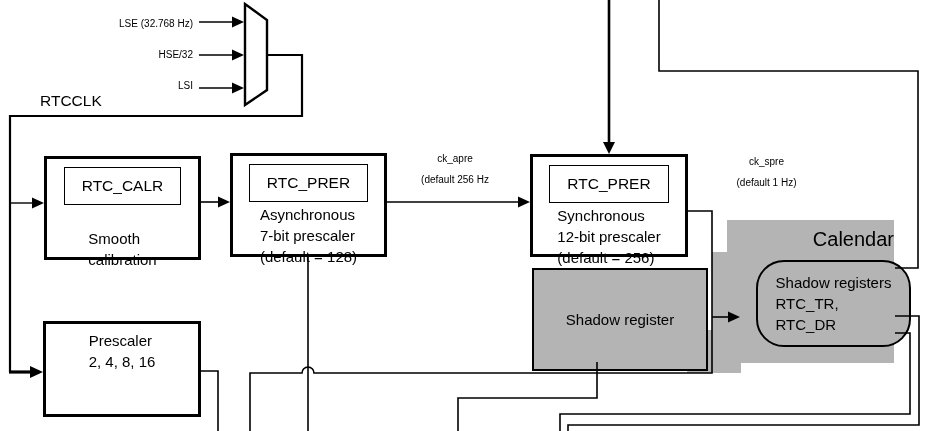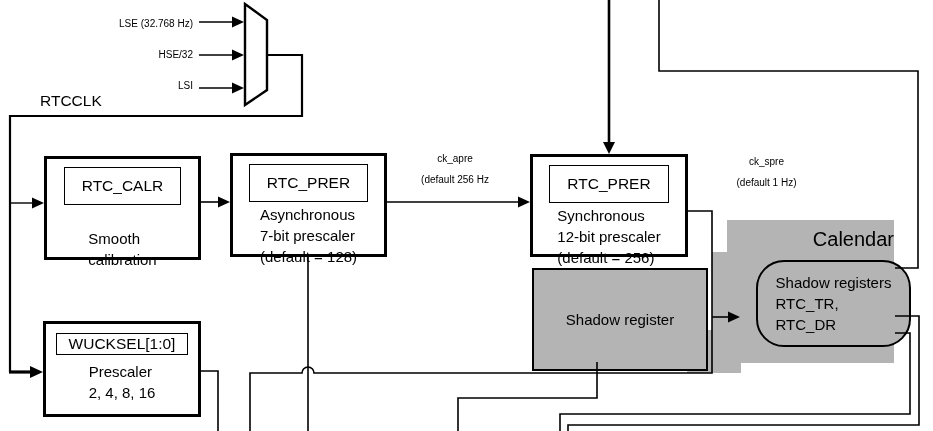--- a/index.html
+++ b/index.html
@@ -132,21 +132,20 @@
 
   <div class="box gray" id="box-trdr">
     <div class="blines">
       <div>Shadow registers</div>
       <div>RTC_TR,</div>
       <div>RTC_DR</div>
     </div>
   </div>
 
   <div class="box" id="box-wuck">
-    <div class="reglabel">WUCKSEL[1:0]</div>
     <div class="blines m3">
       <div>Prescaler</div>
       <div>2, 4, 8, 16</div>
     </div>
   </div>
 
   <div class="flabel" id="lbl-lse">LSE (32.768 Hz)</div>
   <div class="flabel" id="lbl-hse">HSE/32</div>
   <div class="flabel" id="lbl-lsi">LSI</div>
   <div class="flabel" id="lbl-rtcclk">RTCCLK</div>

